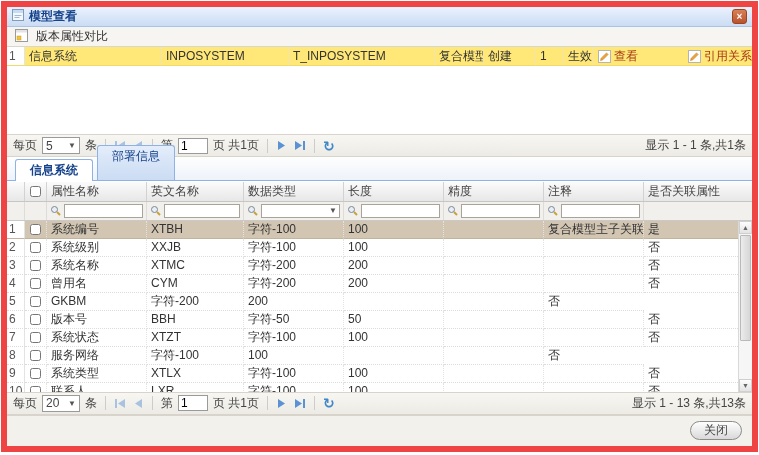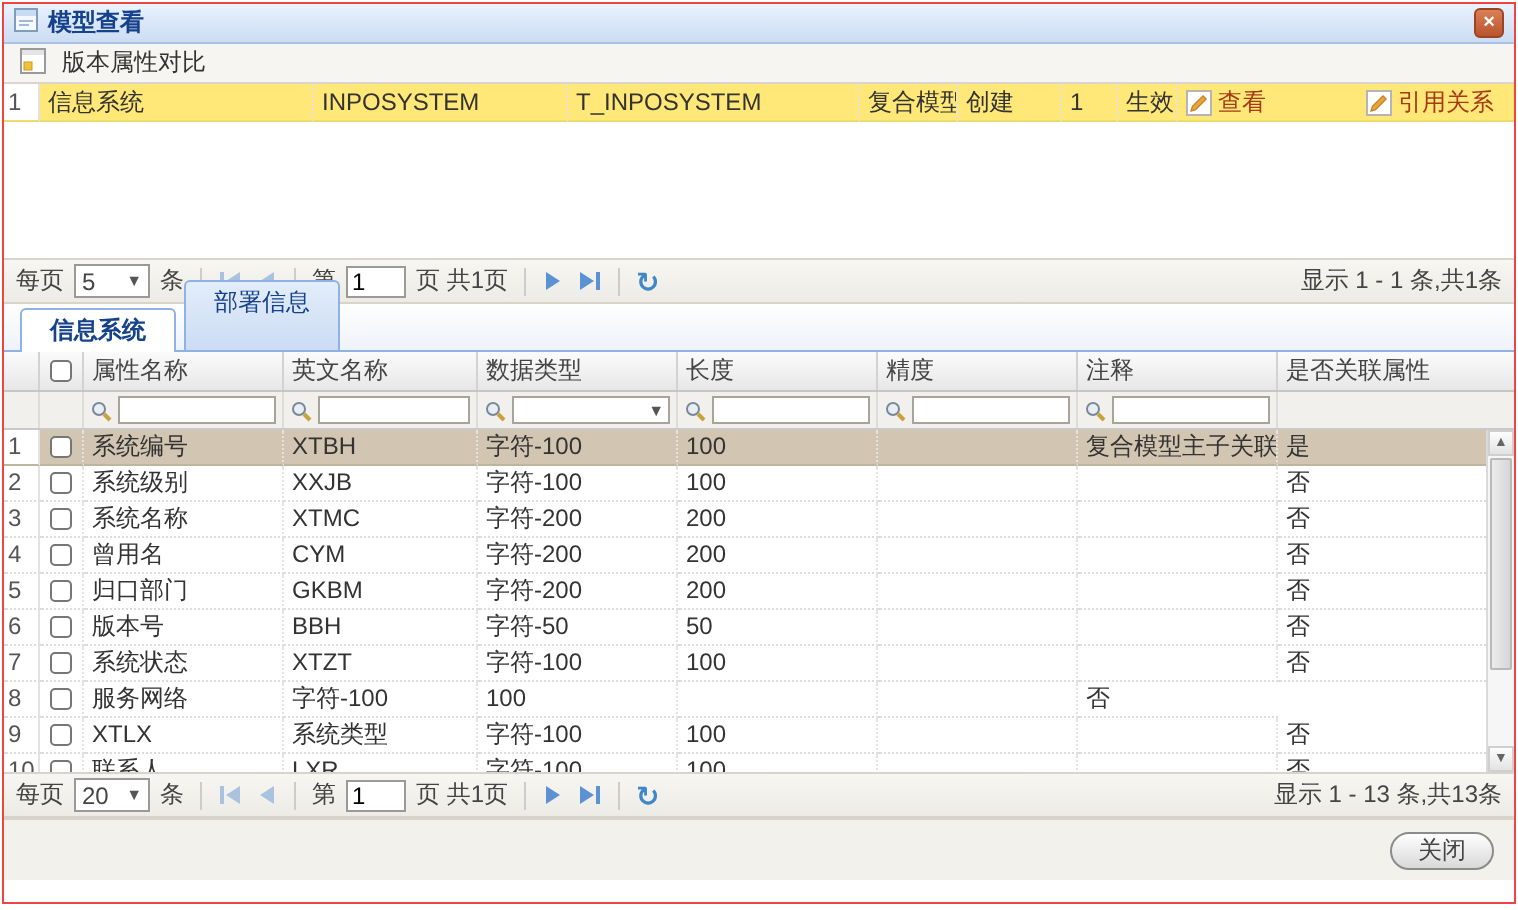--- a/index.html
+++ b/index.html
@@ -1,18 +1,18 @@
 <!DOCTYPE html>
 <html><head>
 <meta charset="utf-8">
 <style>
   html,body{margin:0;padding:0;background:#fff;}
   *{box-sizing:border-box;}
   .stage{width:759px;height:455px;background:#fff;padding:1px;font-family:"Liberation Sans","DejaVu Sans",sans-serif;font-size:12px;color:#333;}
-  .dialog{width:757px;height:451px;border:1px solid #ef4444;display:flex;flex-direction:column;background:#fff;}
+  .dialog{width:757px;height:451px;border:6px solid #ef4444;display:flex;flex-direction:column;background:#fff;justify-content:space-between;}
 
   
   .titlebar{height:20px;flex:0 0 20px;background:linear-gradient(#eaf2fd,#cbdcf3);border-bottom:1px solid #aac3e4;display:flex;align-items:center;padding:0 5px;}
   .titlebar .ttl{color:#15428b;font-weight:bold;margin-left:5px;}
   .close-btn{margin-left:auto;width:15px;height:15px;background:linear-gradient(#d98057,#b9542e);border:1px solid #9d4423;border-radius:3px;color:#fff;font-size:10px;font-weight:bold;line-height:13px;text-align:center;cursor:pointer;}
 
   
   .toolbar{height:20px;flex:0 0 20px;background:#f6f5f1;border-bottom:1px solid #d9d6cd;display:flex;align-items:center;padding:0 8px;}
   .tool-btn{display:flex;align-items:center;gap:8px;color:#333;cursor:pointer;}
 
@@ -302,21 +302,20 @@
     <div class="cell c-len">200</div>
     <div class="cell c-prec"></div>
     <div class="cell c-comment"></div>
     <div class="cell c-rel" style="border-right:none;">否</div>
   </div>
           <div class="g2 a-row">
     <div class="cell numcell">5</div>
     <div class="cell cbcell">
               <input type="checkbox" class="cb" style="">
             </div>
-    <div class="cell c-aname">归口部门</div>
     <div class="cell c-en">GKBM</div>
     <div class="cell c-dtype">字符-200</div>
     <div class="cell c-len">200</div>
     <div class="cell c-prec"></div>
     <div class="cell c-comment"></div>
     <div class="cell c-rel" style="border-right:none;">否</div>
   </div>
           <div class="g2 a-row">
     <div class="cell numcell">6</div>
     <div class="cell cbcell">
@@ -353,22 +352,22 @@
     <div class="cell c-len">100</div>
     <div class="cell c-prec"></div>
     <div class="cell c-comment"></div>
     <div class="cell c-rel" style="border-right:none;">否</div>
   </div>
           <div class="g2 a-row">
     <div class="cell numcell">9</div>
     <div class="cell cbcell">
               <input type="checkbox" class="cb" style="">
             </div>
+    <div class="cell c-aname">系统类型</div>
     <div class="cell c-en">XTLX</div>
-    <div class="cell c-aname">系统类型</div>
     <div class="cell c-dtype">字符-100</div>
     <div class="cell c-len">100</div>
     <div class="cell c-prec"></div>
     <div class="cell c-comment"></div>
     <div class="cell c-rel" style="border-right:none;">否</div>
   </div>
           <div class="g2 a-row">
     <div class="cell numcell">10</div>
     <div class="cell cbcell">
               <input type="checkbox" class="cb" style="">

